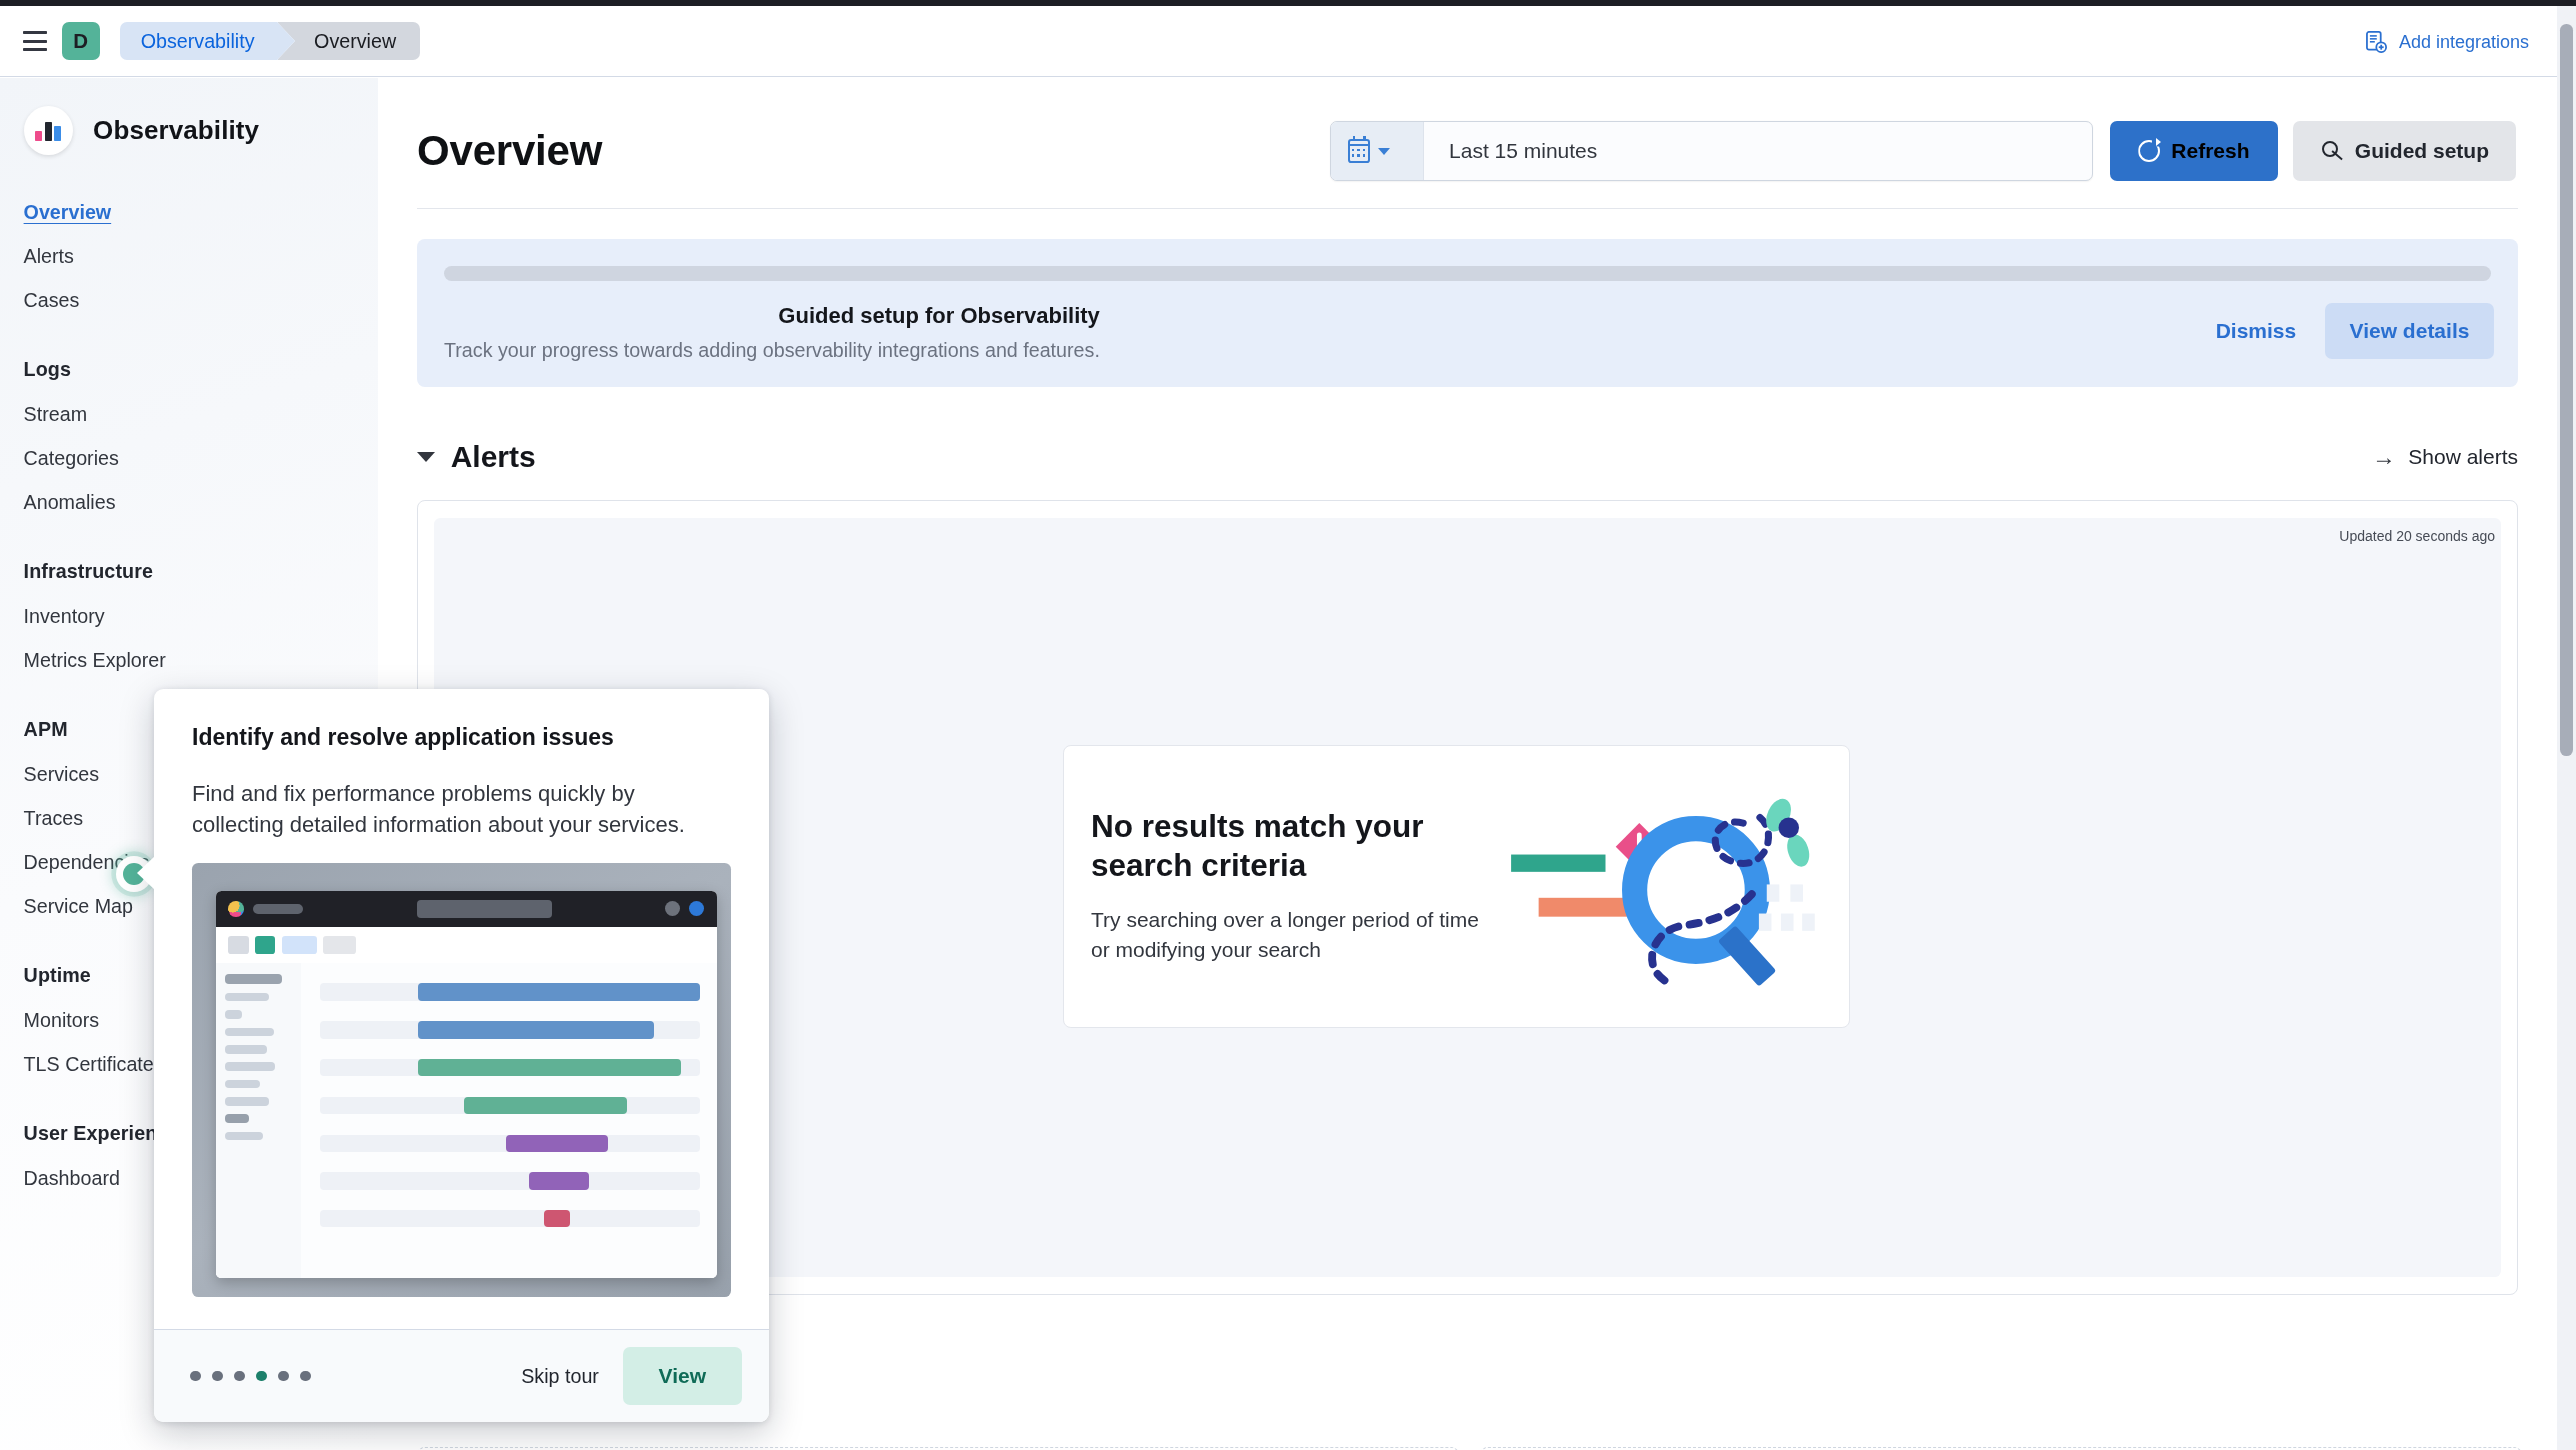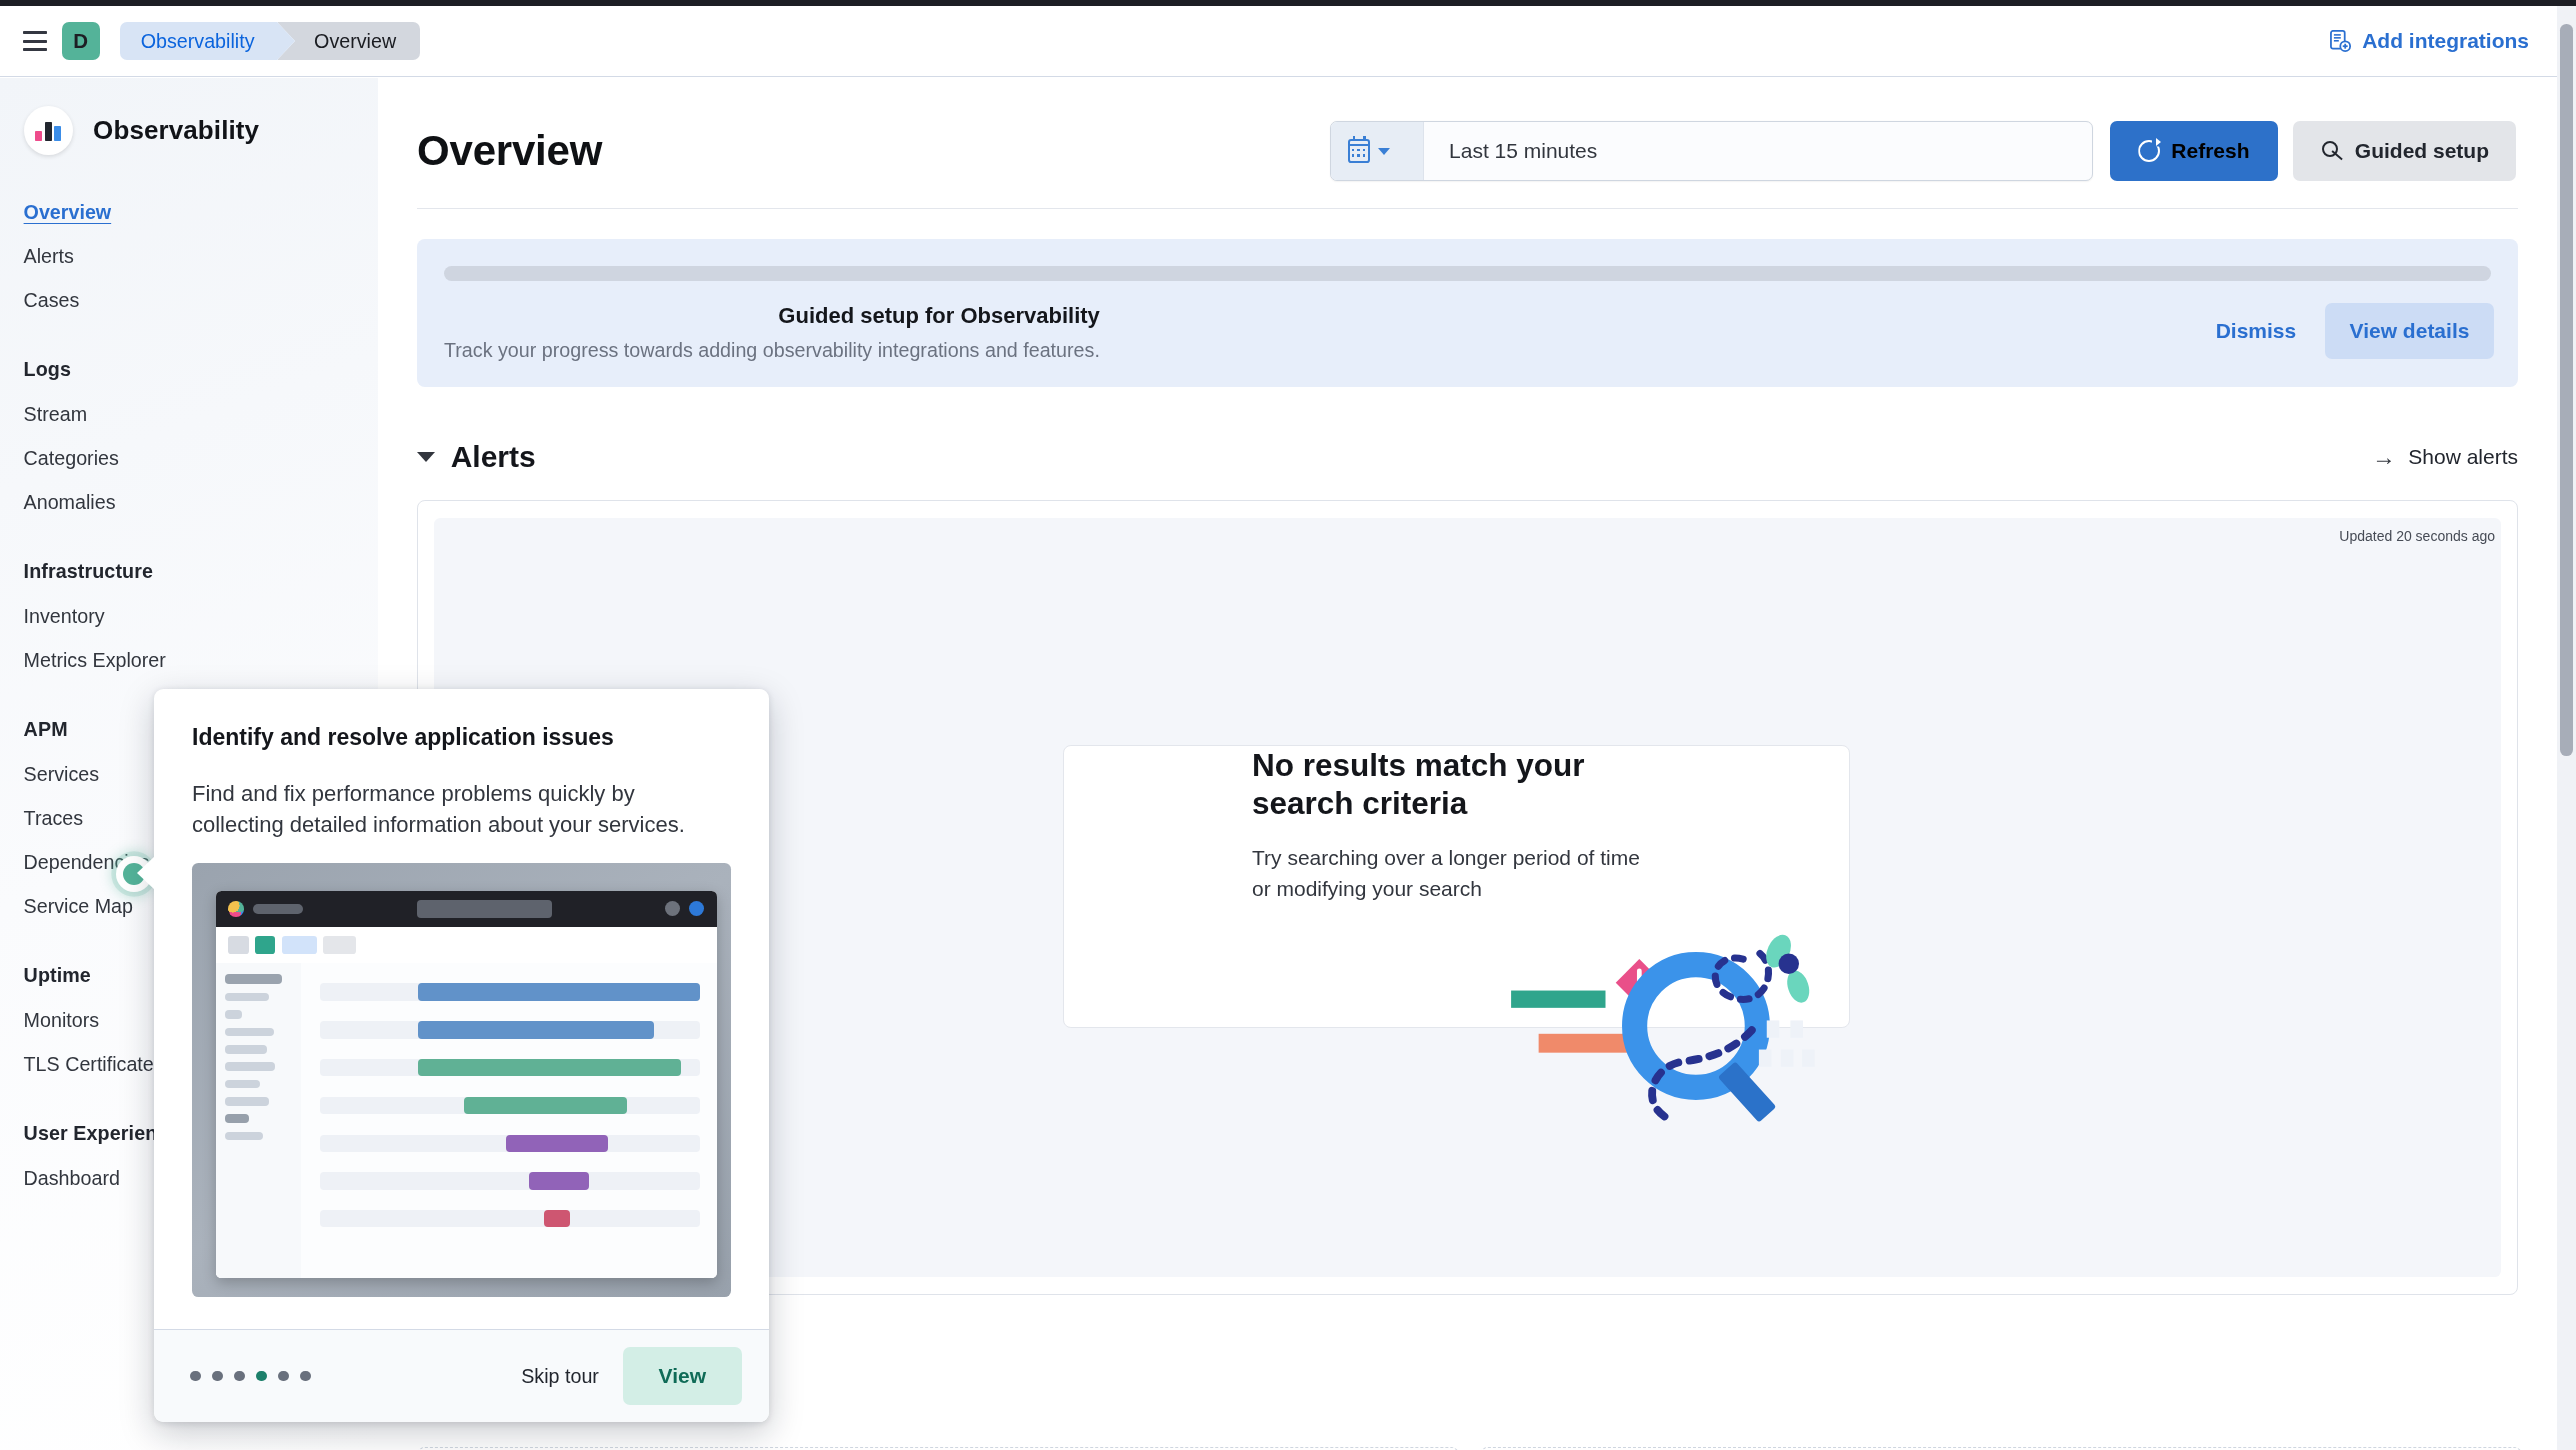--- a/index.html
+++ b/index.html
@@ -56,22 +56,22 @@
   }
   .crumb.last { background:#d3d7de; color:#1a1c21; border-radius: 0 7px 7px 0; padding-left: 36px; }
   .crumb.last::before {
     content:""; position:absolute; left:-0.8px; top:0;
     border-top: 19px solid transparent; border-bottom: 19px solid transparent;
     border-left: 18px solid #ffffff; z-index: 2;
   }
 
   .add-integrations {
     margin-left: auto; margin-right: 28px;
-    display: flex; align-items: flex-start; gap: 11px;
-    color: #2a6fd0; font-size: 21px; font-weight: 700; cursor: pointer;
+    display: flex; align-items: flex-end; gap: 11px;
+    color: #2a6fd0; font-size: 18px; font-weight: 400; cursor: pointer;
   }
 
   
   .sidebar {
     position: absolute; left: 0; top: 78px; width: 378px; height: 1373px;
     background: linear-gradient(160deg, #f2f5f9 0%, #fafbfd 55%, #ffffff 100%);
     z-index: 20;
     overflow: hidden;
   }
   .side-brand { display:flex; align-items:center; gap: 20.5px; padding: 28px 0 0 23.6px; }
@@ -218,21 +218,21 @@
     background:#f4f6fa; border-radius: 6.3px;
   }
   .updated-label {
     position:absolute; right: 22px; top: 27px; font-size: 14px; color:#464b55;
   }
 
   
   .empty-panel {
     position:absolute; left: 645px; top: 244px; width: 787px; height: 283px;
     background:#ffffff; border:0.8px solid #e3e6ec; border-radius: 7.9px;
-    display:flex; align-items:center; padding: 0 27px; flex-direction: column;
+    display:flex; align-items:center; padding: 0 27px;
   }
   .empty-text { width: 409px; }
   .empty-title { font-size: 31.5px; font-weight:700; color:#14161b; line-height: 1.22; margin-bottom: 20.5px; }
   .empty-sub { font-size: 21px; color:#32363e; line-height: 1.45; }
   .empty-art { margin-left: auto; width: 315px; height: 236px; position:relative; }
 
   
   .bottom-cards {
     position:absolute; left: 39px; right: 35px; top: 1369px; height: 87px;
     display:flex; gap: 20.5px;

